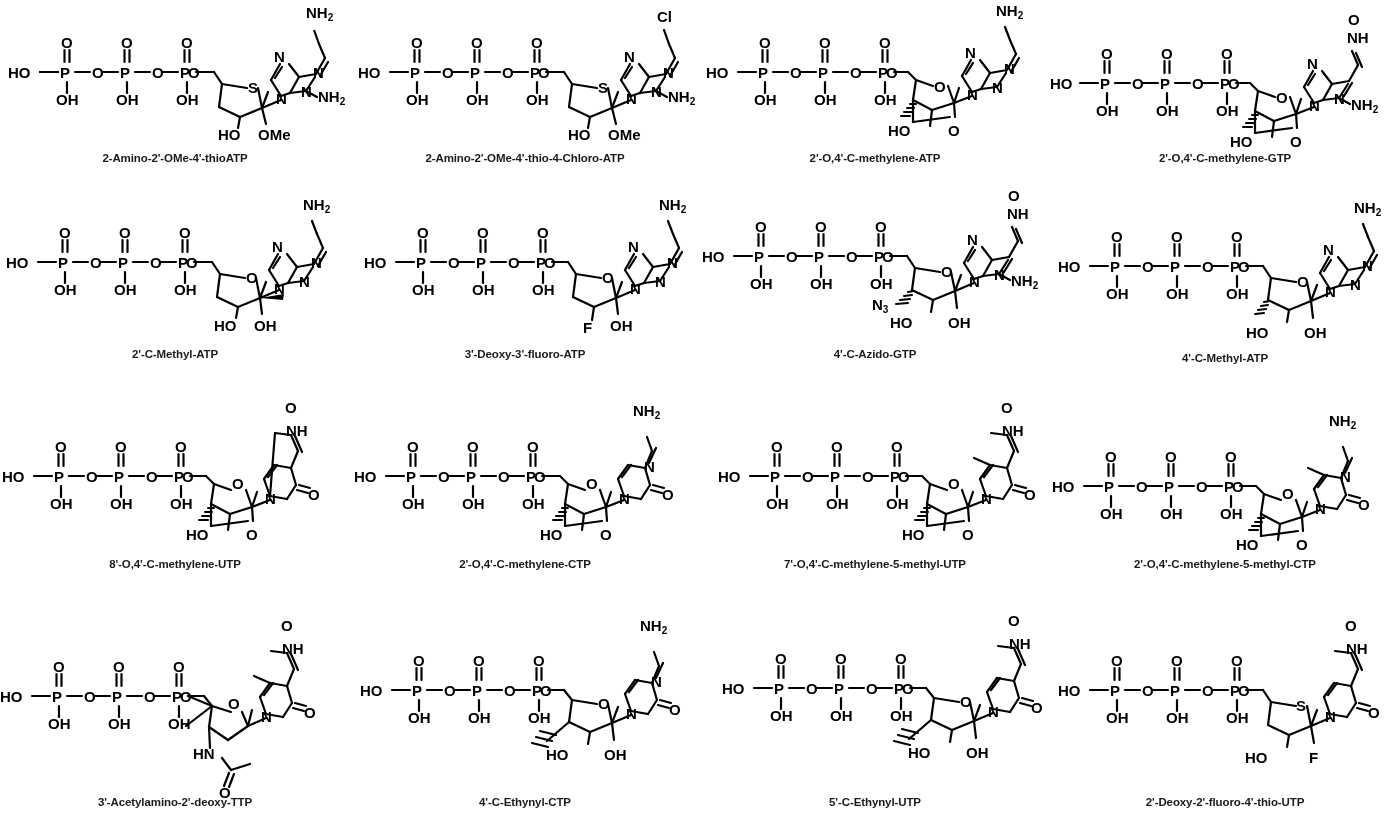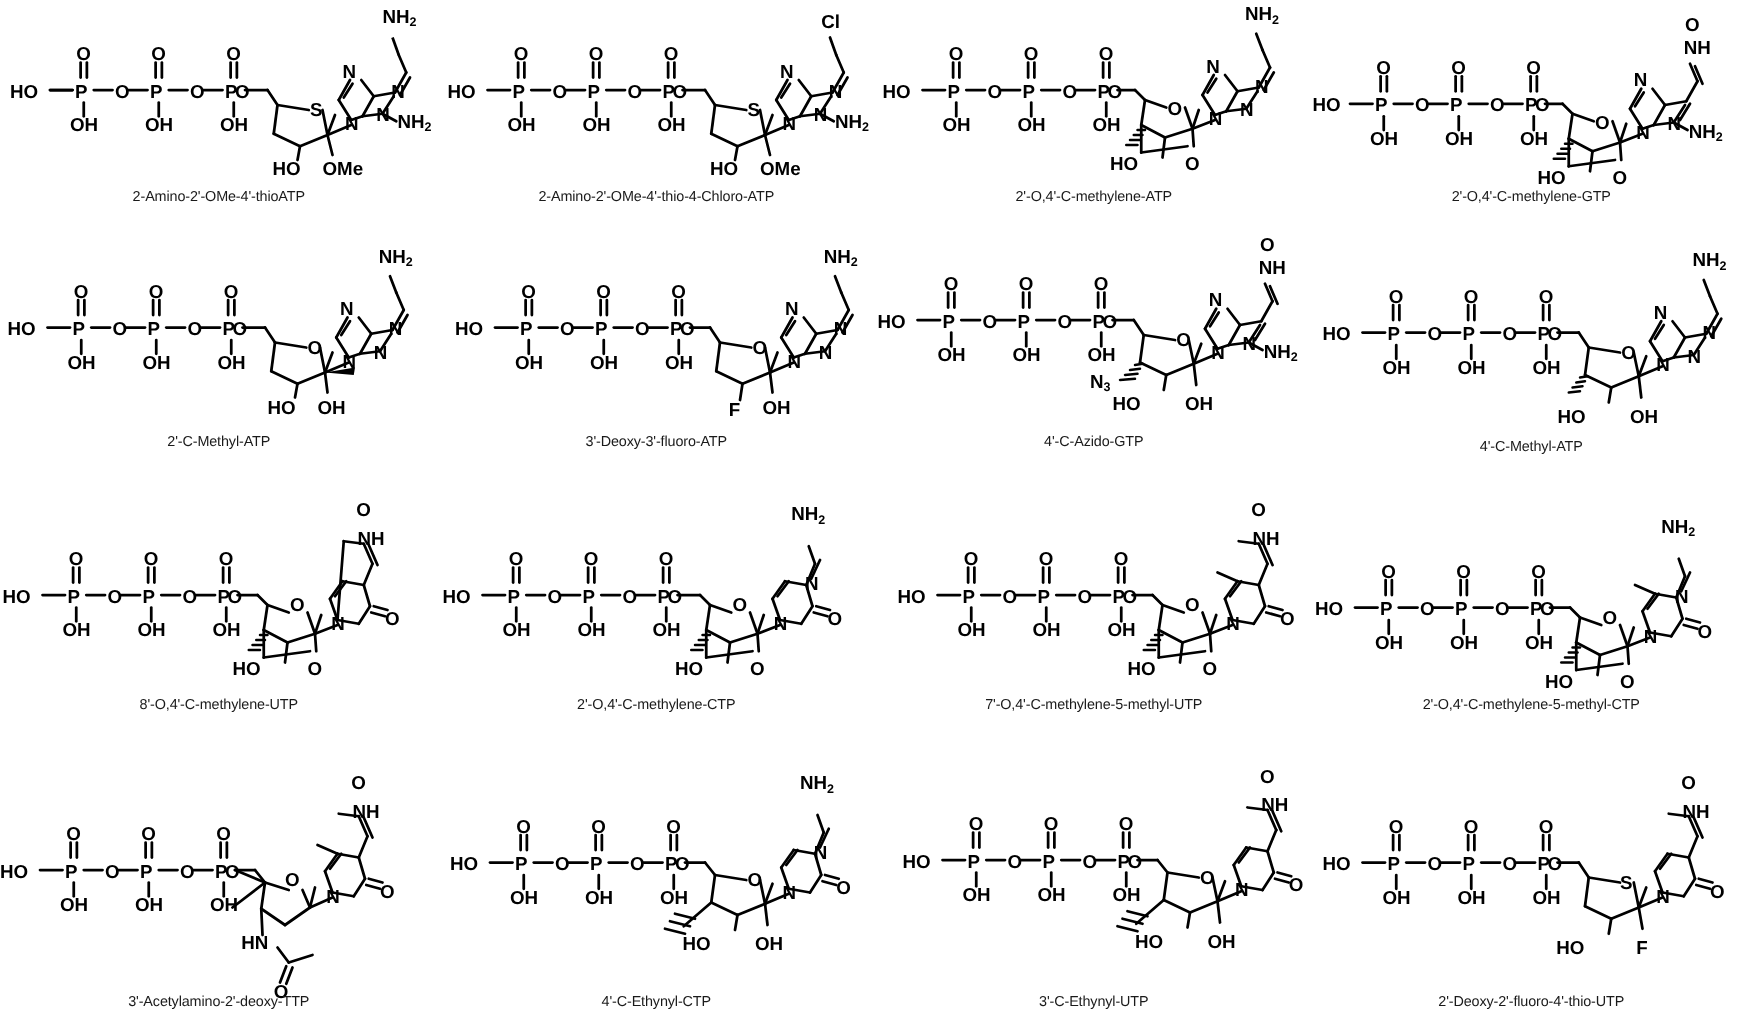--- a/index.html
+++ b/index.html
@@ -1,20 +1,20 @@
 <!DOCTYPE html>
 <html><head>
 <meta charset="utf-8">
 <style>
   html,body{margin:0;padding:0;background:#ffffff;}
   body{width:1400px;height:828px;font-family:"Liberation Sans",sans-serif;color:#000;overflow:hidden;}
   #grid{display:grid;grid-template-columns:repeat(4,350px);grid-template-rows:180px 210px 210px 228px;width:1400px;height:828px;}
   .cell{position:relative;}
   .struct{position:absolute;left:0;top:0;width:350px;}
-  .caption{position:absolute;left:0;width:350px;text-align:center;font-size:11.5px;font-weight:normal;letter-spacing:-0.1px;color:#1a1a1a;}
+  .caption{position:absolute;left:0;width:350px;text-align:center;font-size:11.5px;font-weight:bold;letter-spacing:-0.1px;color:#1a1a1a;}
   svg{display:block;}
   svg text{font-family:"Liberation Sans",sans-serif;font-weight:bold;fill:#000;}
   .at{font-size:15px;}
   .sub{font-size:10px;}
 </style>
 </head>
 <body>
 
 <div id="grid">
 
@@ -1179,21 +1179,21 @@
         <text class="at" x="190" y="121">OH</text>
         <text class="at" x="260" y="107">O</text>
         <text class="at" x="208" y="158">HO</text>
         <text class="at" x="266" y="158">OH</text>
         <text class="at" x="288" y="117">N</text>
         <text class="at" x="309" y="49">NH</text>
         <text class="at" x="308" y="26">O</text>
         <text class="at" x="331" y="113">O</text>
       </g>
     </svg>
-    <div class="caption" style="top:196px">3'-C-Ethynyl-UTP</div>
+    <div class="caption" style="top:196px">5'-C-Ethynyl-UTP</div>
   </div>
 
   <div class="cell">
     <svg class="struct" width="350" height="200" viewBox="0 0 350 200">
       <g stroke="#000" stroke-width="2.2" fill="none" stroke-linecap="round">
         <path d="M40 90 H58"></path>
           <path d="M75 90 H90"></path>
           <path d="M103 90 H118"></path>
         <path d="M135 90 H150"></path>
           <path d="M163 90 H178"></path>

